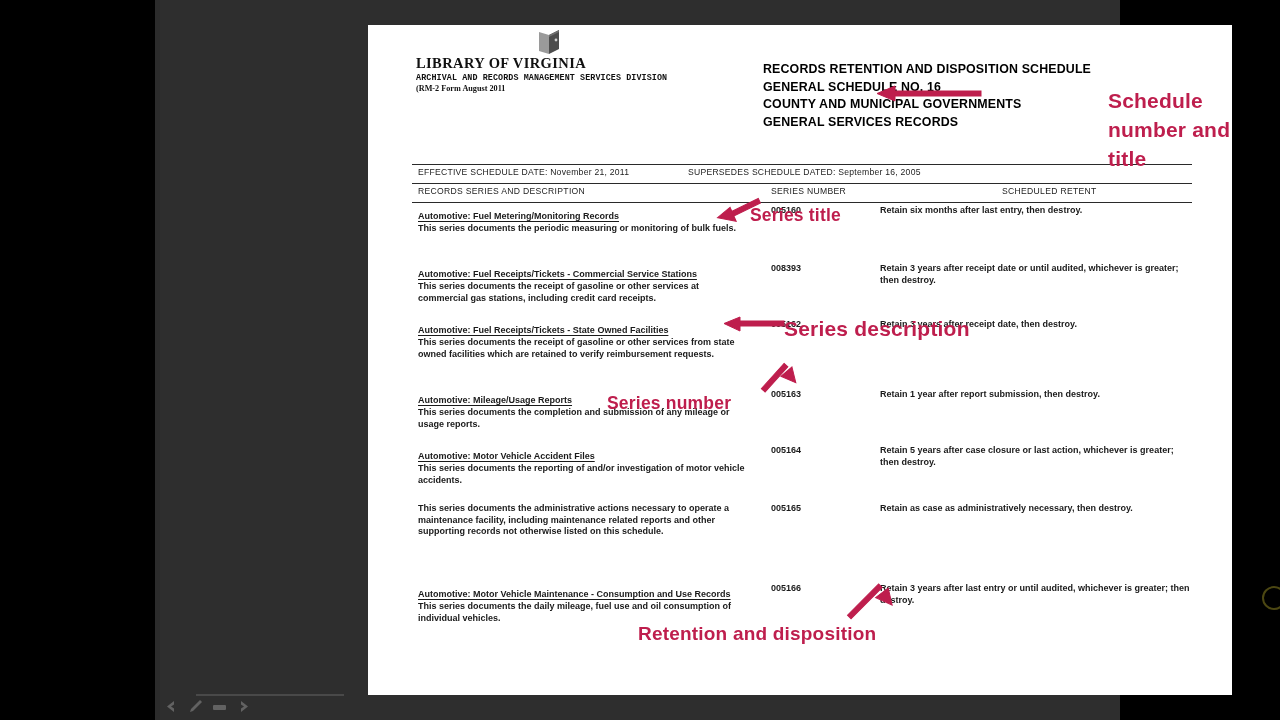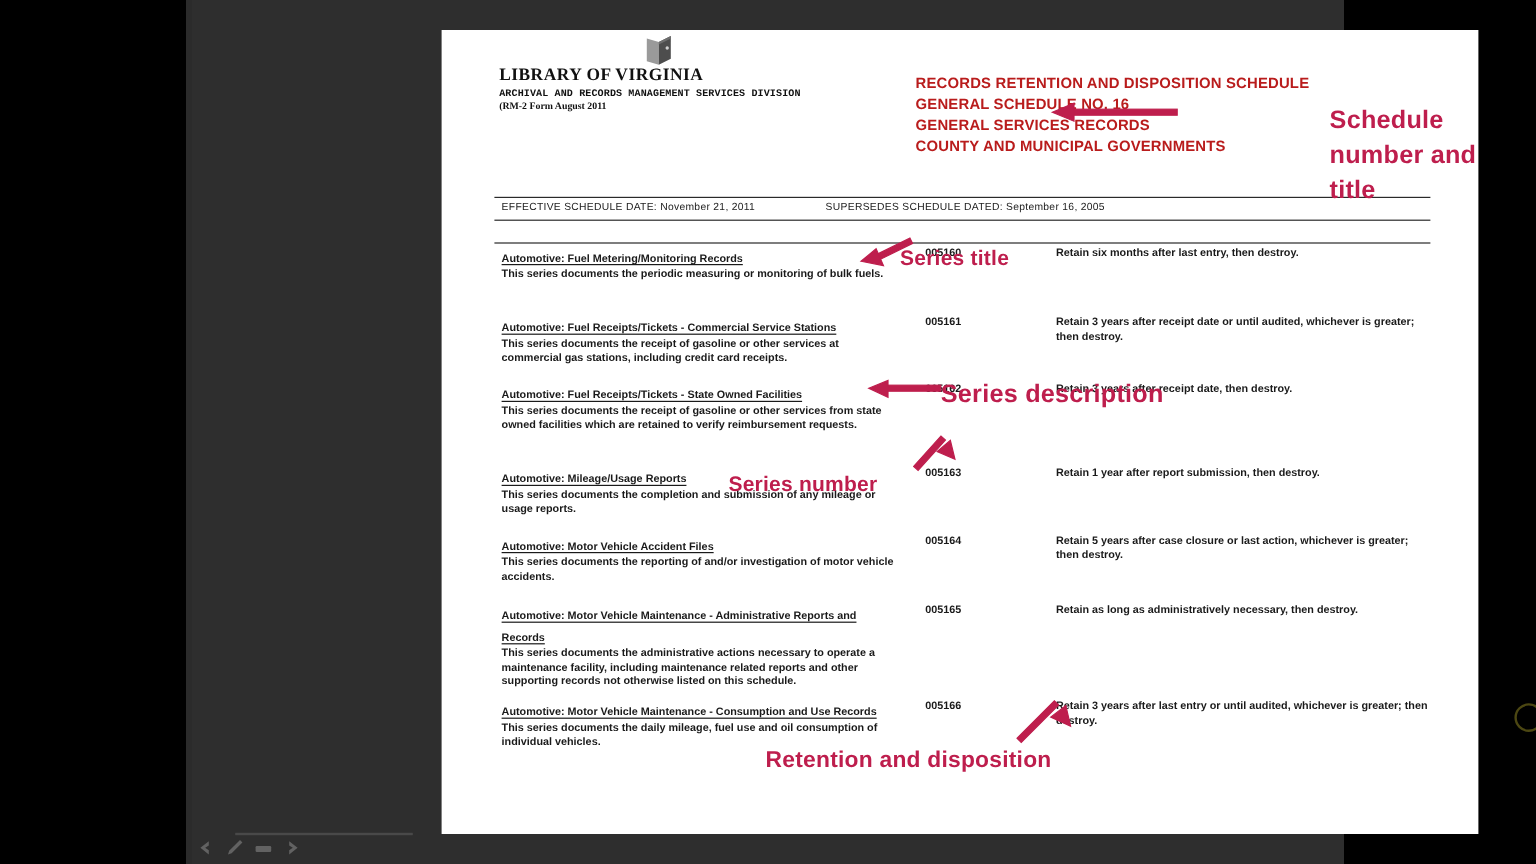--- a/index.html
+++ b/index.html
@@ -139,21 +139,21 @@
   .title-block {
     position: absolute;
     left: 395px;
     top: 36px;
   }
   .title-line {
     font-family: "Liberation Sans", sans-serif;
     font-weight: bold;
     font-size: 12.4px;
     letter-spacing: .15px;
-    color: #b91c1c;
+    color: #000000;
     line-height: 17.5px;
     white-space: nowrap;
   }
 
   
   .rule {
     position: absolute;
     left: 44px;
     width: 780px;
     height: 1px;
@@ -291,48 +291,53 @@
             </svg>
           </span>
           <div class="lov-name">LIBRARY OF VIRGINIA</div>
           <div class="lov-div">ARCHIVAL AND RECORDS MANAGEMENT SERVICES DIVISION</div>
           <div class="lov-form">(RM-2 Form August 2011</div>
         </div>
 
         <div class="title-block">
           <div class="title-line">RECORDS RETENTION AND DISPOSITION SCHEDULE</div>
           <div class="title-line">GENERAL SCHEDULE NO. 16</div>
+          <div class="title-line">COUNTY AND MUNICIPAL GOVERNMENTS</div>
           <div class="title-line">GENERAL SERVICES RECORDS</div>
-          <div class="title-line">COUNTY AND MUNICIPAL GOVERNMENTS</div>
         </div>
       </div>
 
       <div class="rule" id="rule-1"></div>
       <div class="meta-row">
         <span class="meta-eff">EFFECTIVE SCHEDULE DATE: November 21, 2011</span>
         <span class="meta-sup">SUPERSEDES SCHEDULE DATED: September 16, 2005</span>
       </div>
       <div class="rule" id="rule-2"></div>
+      <div class="colhead-row">
+        <span class="col-a">RECORDS SERIES AND DESCRIPTION</span>
+        <span class="col-b">SERIES NUMBER</span>
+        <span class="col-c">SCHEDULED RETENT</span>
+      </div>
       <div class="rule" id="rule-3"></div>
 
       <div id="rows" style="height: 430px;">
           <div class="row" style="position: absolute; left: 0px; top: 0px; width: 100%; height: 30px;">
             <div class="cell-series">
               <div><span class="series-title">Automotive: Fuel Metering/Monitoring Records</span></div>
               <div class="series-desc">This series documents the periodic measuring or monitoring of bulk fuels.</div>
             </div>
             <div class="cell-number">005160</div>
             <div class="cell-retention">Retain six months after last entry, then destroy.</div>
           </div>
           <div class="row" style="position: absolute; left: 0px; top: 58px; width: 100%; height: 41px;">
             <div class="cell-series">
               <div><span class="series-title">Automotive: Fuel Receipts/Tickets - Commercial Service Stations</span></div>
               <div class="series-desc">This series documents the receipt of gasoline or other services at commercial gas stations, including credit card receipts.</div>
             </div>
-            <div class="cell-number">005161</div>
+            <div class="cell-number">008393</div>
             <div class="cell-retention">Retain 3 years after receipt date or until audited, whichever is greater; then destroy.</div>
           </div>
           <div class="row" style="position: absolute; left: 0px; top: 114px; width: 100%; height: 41px;">
             <div class="cell-series">
               <div><span class="series-title">Automotive: Fuel Receipts/Tickets - State Owned Facilities</span></div>
               <div class="series-desc">This series documents the receipt of gasoline or other services from state owned facilities which are retained to verify reimbursement requests.</div>
             </div>
             <div class="cell-number">005162</div>
             <div class="cell-retention">Retain 3 years after receipt date, then destroy.</div>
           </div>
@@ -347,25 +352,24 @@
           <div class="row" style="position: absolute; left: 0px; top: 240px; width: 100%; height: 41px;">
             <div class="cell-series">
               <div><span class="series-title">Automotive: Motor Vehicle Accident Files</span></div>
               <div class="series-desc">This series documents the reporting of and/or investigation of motor vehicle accidents.</div>
             </div>
             <div class="cell-number">005164</div>
             <div class="cell-retention">Retain 5 years after case closure or last action, whichever is greater; then destroy.</div>
           </div>
           <div class="row" style="position: absolute; left: 0px; top: 298px; width: 100%; height: 53px;">
             <div class="cell-series">
-              <div><span class="series-title">Automotive: Motor Vehicle Maintenance - Administrative Reports and Records</span></div>
               <div class="series-desc">This series documents the administrative actions necessary to operate a maintenance facility, including maintenance related reports and other supporting records not otherwise listed on this schedule.</div>
             </div>
             <div class="cell-number">005165</div>
-            <div class="cell-retention">Retain as long as administratively necessary, then destroy.</div>
+            <div class="cell-retention">Retain as case as administratively necessary, then destroy.</div>
           </div>
           <div class="row" style="position: absolute; left: 0px; top: 378px; width: 100%; height: 41px;">
             <div class="cell-series">
               <div><span class="series-title">Automotive: Motor Vehicle Maintenance - Consumption and Use Records</span></div>
               <div class="series-desc">This series documents the daily mileage, fuel use and oil consumption of individual vehicles.</div>
             </div>
             <div class="cell-number">005166</div>
             <div class="cell-retention">Retain 3 years after last entry or until audited, whichever is greater; then destroy.</div>
           </div>
         </div>

